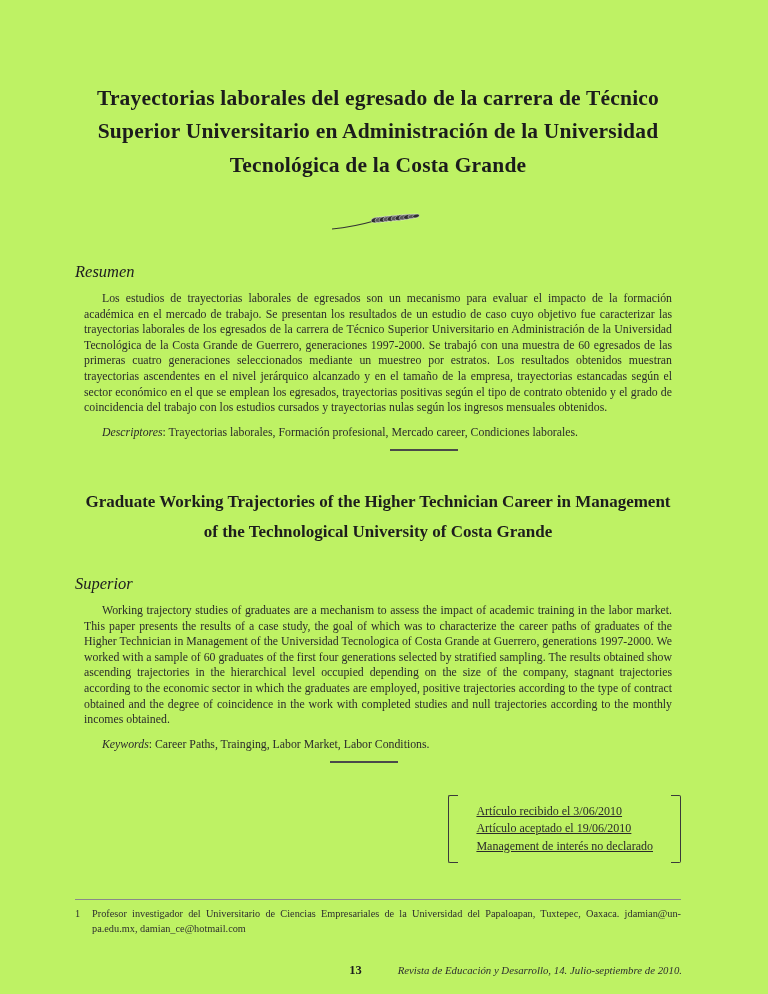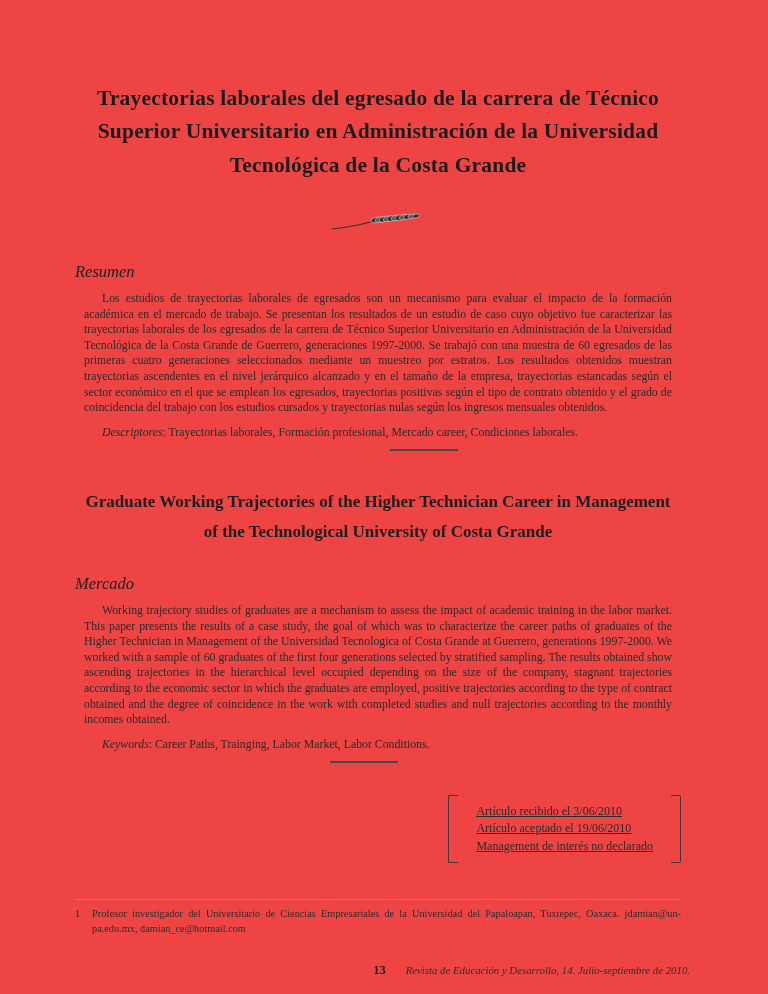--- a/index.html
+++ b/index.html
@@ -1,21 +1,21 @@
 <!DOCTYPE html>
 <html><head>
 <meta charset="utf-8">
 <style>
   html, body { margin: 0; padding: 0; background: #ffffff; }
   .page {
     position: relative;
     width: 768px;
     height: 994px;
     margin: 0 auto;
-    background: #ef4444;
+    background: #bef264;
     box-sizing: border-box;
     padding: 82px 87px 0 75px;
     font-family: "Liberation Serif", "DejaVu Serif", serif;
     color: #222222;
   }
   .title {
     margin: 0;
     text-align: center;
     font-size: 21.5px;
     line-height: 1.55;
@@ -99,26 +99,26 @@
   .footnote {
     display: flex;
     font-size: 10.3px;
     line-height: 14.5px;
     color: #2e2e2e;
   }
   .fn-num { flex: 0 0 17px; }
   .fn-text { flex: 1; text-align: justify; }
   .footer {
     position: absolute;
-    left: 75px; right: 78px;
+    left: 75px; right: 86px;
     bottom: 16px;
     display: flex;
     justify-content: flex-end;
     align-items: baseline;
-    gap: 20px;
+    gap: 36px;
   }
   .page-num { font-weight: bold; font-size: 12.5px; color: #1d1d1d; }
   .journal { font-style: italic; font-size: 10.8px; color: #2e2e2e; }
 </style>
 </head>
 <body>
 
 <div class="page">
 
   <h1 class="title">Trayectorias laborales del egresado de la carrera de Técnico Superior Universitario en Administración de la Universidad Tecnológica de la Costa Grande</h1>
@@ -146,21 +146,21 @@
   <section>
     <h2 class="section-heading">Resumen</h2>
     <p class="par">Los estudios de trayectorias laborales de egresados son un mecanismo para evaluar el impacto de la formación académica en el mercado de trabajo. Se presentan los resultados de un estudio de caso cuyo objetivo fue caracterizar las trayectorias laborales de los egresados de la carrera de Técnico Superior Universitario en Administración de la Universidad Tecnológica de la Costa Grande de Guerrero, generaciones 1997-2000. Se trabajó con una muestra de 60 egresados de las primeras cuatro generaciones seleccionados mediante un muestreo por estratos. Los resultados obtenidos muestran trayectorias ascendentes en el nivel jerárquico alcanzado y en el tamaño de la empresa, trayectorias estancadas según el sector económico en el que se emplean los egresados, trayectorias positivas según el tipo de contrato obtenido y el grado de coincidencia del trabajo con los estudios cursados y trayectorias nulas según los ingresos mensuales obtenidos.</p>
     <p class="par"><span class="kw-label">Descriptores</span><span>: Trayectorias laborales, Formación profesional, Mercado career, Condiciones laborales.</span></p>
     <div class="sep-rule first"></div>
   </section>
 
   <h2 class="en-title">Graduate Working Trajectories of the Higher Technician Career in Management of the Technological University of Costa Grande</h2>
 
   <section>
-    <h2 class="section-heading">Mercado</h2>
+    <h2 class="section-heading">Superior</h2>
     <p class="par">Working trajectory studies of graduates are a mechanism to assess the impact of academic training in the labor market. This paper presents the results of a case study, the goal of which was to characterize the career paths of graduates of the Higher Technician in Management of the Universidad Tecnologica of Costa Grande at Guerrero, generations 1997-2000. We worked with a sample of 60 graduates of the first four generations selected by stratified sampling. The results obtained show ascending trajectories in the hierarchical level occupied depending on the size of the company, stagnant trajectories according to the economic sector in which the graduates are employed, positive trajectories according to the type of contract obtained and the degree of coincidence in the work with completed studies and null trajectories according to the monthly incomes obtained.</p>
     <p class="par"><span class="kw-label">Keywords</span><span>: Career Paths, Trainging, Labor Market, Labor Conditions.</span></p>
     <div class="sep-rule second"></div>
   </section>
 
   <div class="article-info">
     <div>Artículo recibido el 3/06/2010</div>
     <div>Artículo aceptado el 19/06/2010</div>
     <div>Management de interés no declarado</div>
   </div>

